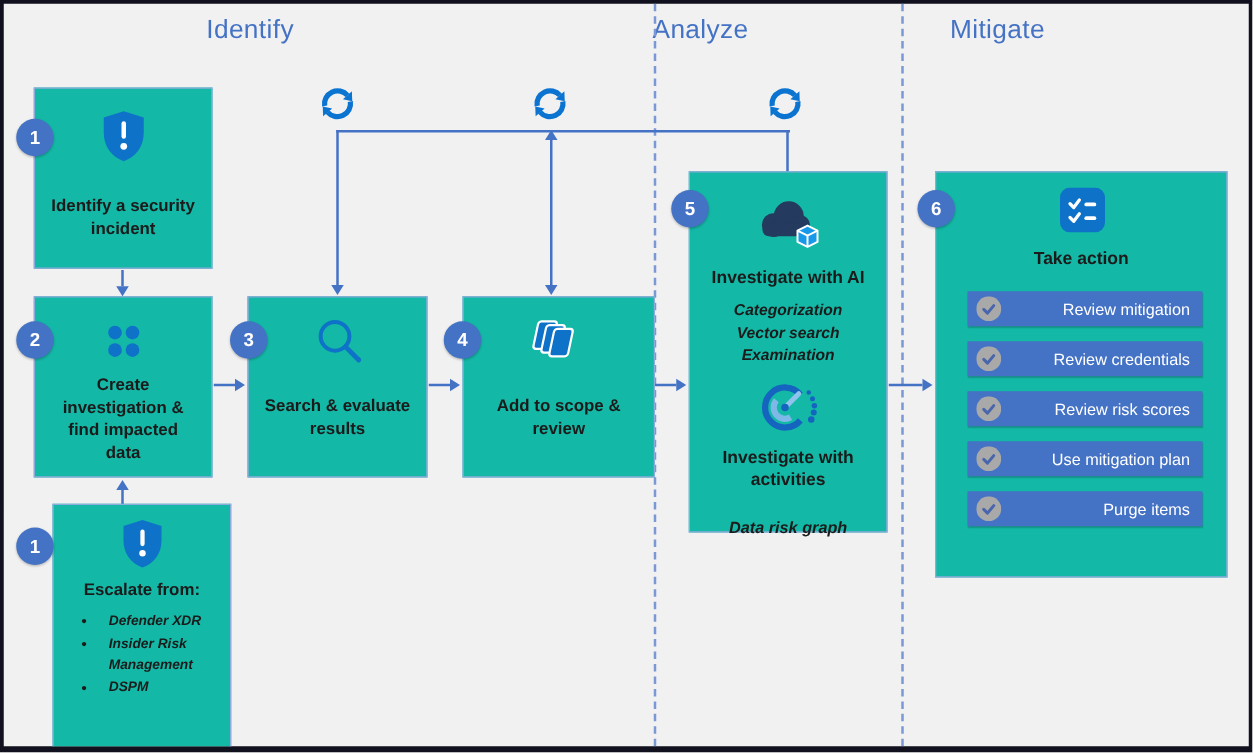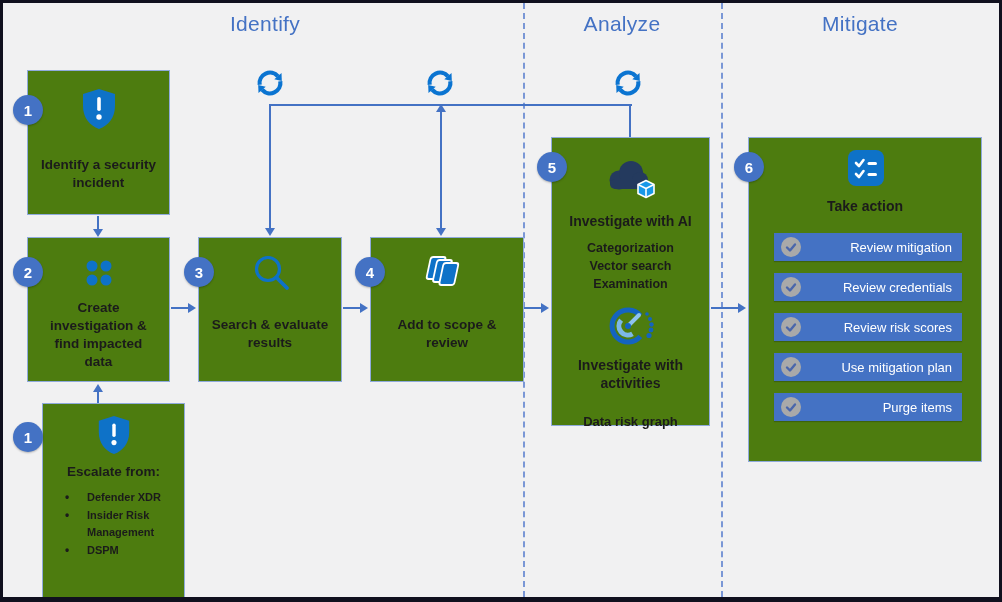--- a/index.html
+++ b/index.html
@@ -2,39 +2,39 @@
 <html><head>
 <meta charset="utf-8">
 <style>
   :root{
     --accent:#4472c4; --line:#4472c4; --iconblue:#0e72c8; --boxborder:#8faadc;
     --navy:#243a5e; --cube:#1898e8; --bg:#f1f1f2; --ink:#1b1b1b;
   }
   html,body{margin:0;padding:0;background:#fff;font-family:"Liberation Sans",sans-serif;}
   .canvas{position:relative;width:1002px;height:602px;box-sizing:border-box;
     border:3px solid #10101e;border-bottom-width:5px;background:var(--bg);overflow:hidden;}
-  .phase-header{position:absolute;top:9px;width:200px;text-align:center;
+  .phase-header{position:absolute;top:9px;width:200px;
     font-size:21px;color:var(--accent);letter-spacing:.3px;}
   .sep{position:absolute;top:0;height:594px;width:0;border-left:2px dashed #7a97d6;}
-  .box{position:absolute;background:#4d7c0f;border:1.5px solid var(--boxborder);box-sizing:border-box;}
+  .box{position:absolute;background:#14b8a6;border:1.5px solid var(--boxborder);box-sizing:border-box;}
   .badge{position:absolute;width:30px;height:30px;border-radius:50%;background:var(--accent);
     color:#fff;font-size:15px;font-weight:700;display:flex;align-items:center;justify-content:center;
     box-shadow:0 1px 2px rgba(0,0,0,.25);z-index:5;}
   .lbl{position:absolute;left:0;right:0;text-align:center;font-size:13.5px;font-weight:700;
     color:var(--ink);line-height:18px;padding:0 6px;box-sizing:border-box;}
-  .ital{}
+  .ital{font-style:italic;}
   .hline,.vline{position:absolute;background:var(--line);}
   .hline{height:2px;} .vline{width:2px;}
   .ah{position:absolute;width:0;height:0;}
   .ah-r{border-top:5px solid transparent;border-bottom:5px solid transparent;border-left:8px solid var(--line);}
   .ah-d{border-left:5px solid transparent;border-right:5px solid transparent;border-top:8px solid var(--line);}
   .ah-u{border-left:5px solid transparent;border-right:5px solid transparent;border-bottom:8px solid var(--line);}
   .icon{position:absolute;}
   .esc-list{position:absolute;left:20px;right:6px;margin:0;padding:0;list-style:none;}
-  .esc-list li{position:relative;padding-left:24px;font-size:11px;font-weight:700;color:var(--ink);line-height:17px;margin-bottom:1px;}
+  .esc-list li{position:relative;padding-left:24px;font-size:11px;font-weight:700;color:var(--ink);line-height:17px;margin-bottom:1px;font-style:italic;}
   .esc-list li::before{content:"\2022";position:absolute;left:2px;top:0;font-size:12px;}
   .esc-list li span{display:inline-block;max-width:86px;}
   .actions{position:absolute;left:25px;top:95px;width:188px;}
   .action-btn{position:relative;height:28px;margin-bottom:12px;background:var(--accent);
     color:#fff;font-size:13px;display:flex;align-items:center;justify-content:flex-end;
     padding:0 10px;border:none;box-shadow:0 1px 1px rgba(0,0,0,.2);}
   .action-btn svg{position:absolute;left:7px;top:4px;}
 </style>
 </head>
 <body>

